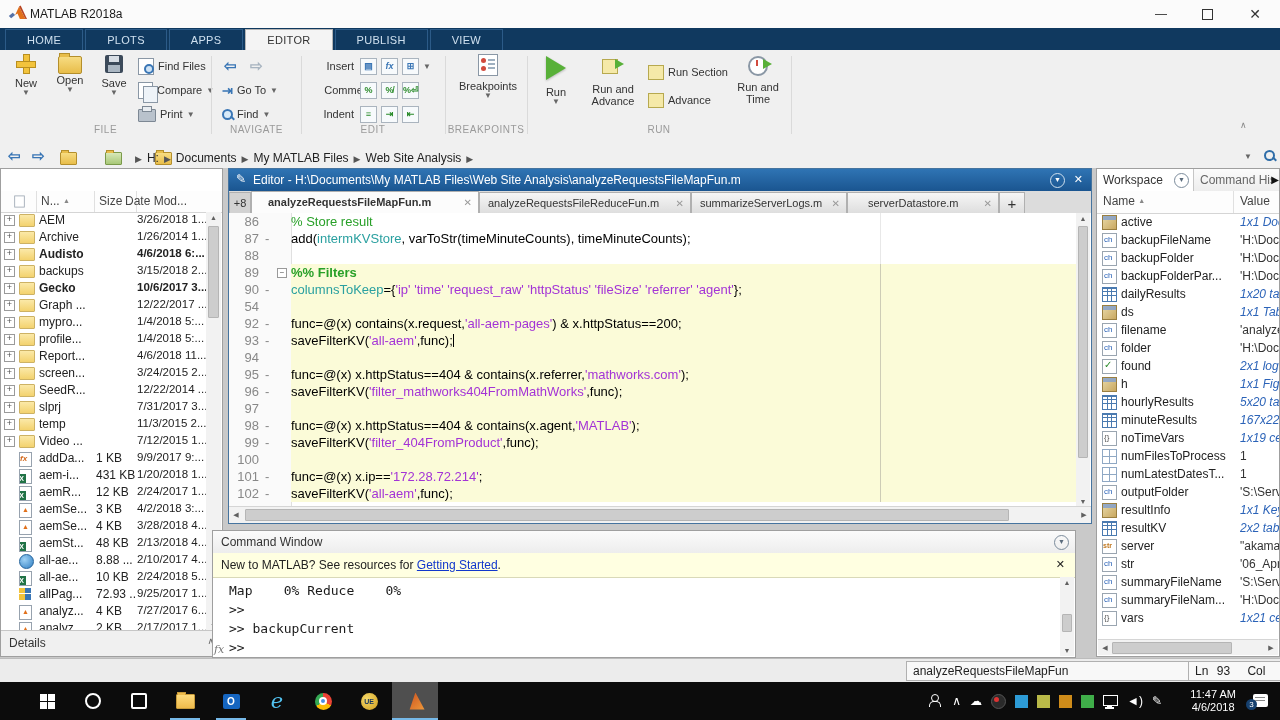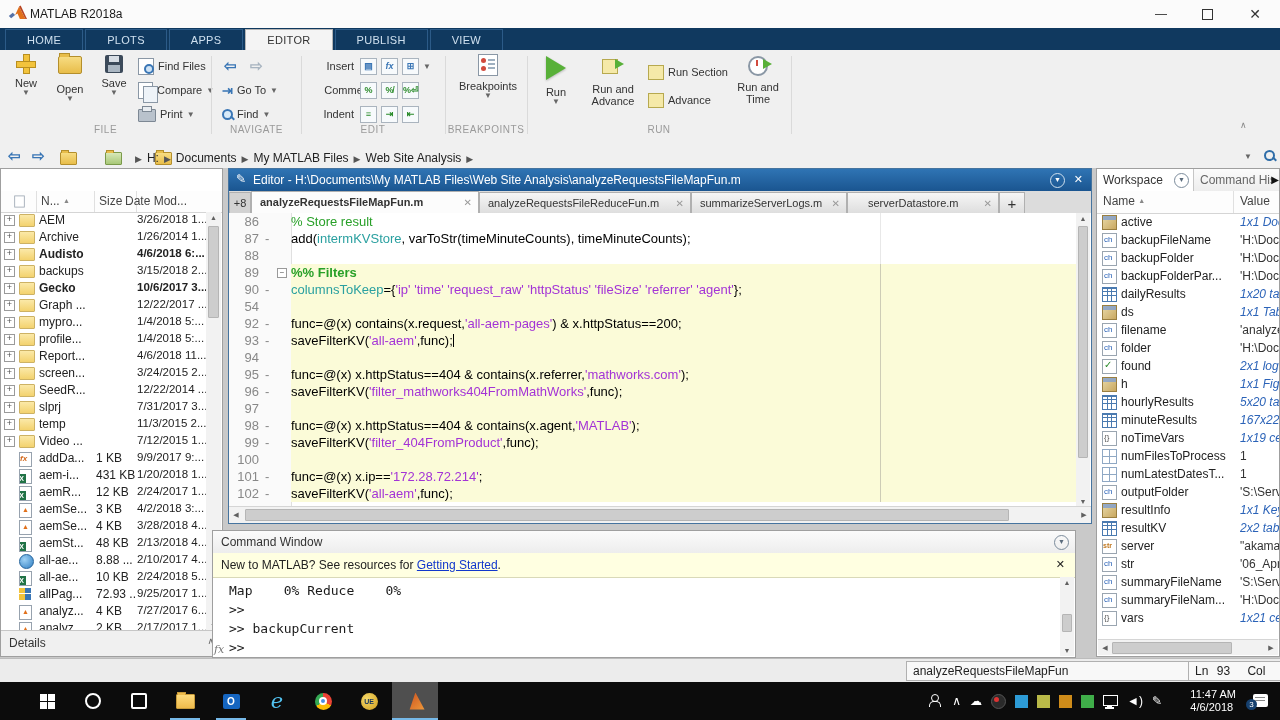--- a/index.html
+++ b/index.html
@@ -190,21 +190,21 @@
   .ta-matlab{width:19px;height:17px;background:linear-gradient(135deg,#c94d1e,#ef9a3a);clip-path:polygon(52% 0,100% 100%,22% 100%);position:relative;}
   .tray{position:absolute;top:0;height:38px;display:flex;align-items:center;gap:9px;}
   .tyi{color:#fff;font-size:12px;line-height:14px;}
   .ty-sq{width:13px;height:13px;}
   .ty-network{width:13px;height:9px;border:1px solid #fff;position:relative;margin-top:-2px;}
   .ty-network::after{content:"";position:absolute;left:3px;top:9px;width:5px;height:2px;background:#fff;box-shadow:-2px 2px 0 #fff,2px 2px 0 #fff;}
   .ty-people{width:6px;height:6px;border:1px solid #fff;border-radius:50%;position:relative;margin:0 4px 6px 0;}
   .ty-people::after{content:"";position:absolute;left:-3px;top:6px;width:10px;height:5px;border:1px solid #fff;border-bottom:none;border-radius:5px 5px 0 0;}
   .ty-obs{width:13px;height:13px;border-radius:50%;background:#2a2a2a;border:1px solid #555;position:relative;}
   .ty-obs::after{content:"";position:absolute;left:2px;top:2px;width:5px;height:5px;border-radius:50%;background:#d33;}
-  .clockblk{position:absolute;color:#fff;font-size:11px;line-height:13px;text-align:left;}
+  .clockblk{position:absolute;color:#fff;font-size:11px;line-height:13px;text-align:center;}
   .notif{position:absolute;width:15px;height:13px;background:#fff;border-radius:2px;}
   .notif::after{content:"";position:absolute;left:2px;top:3px;width:10px;height:1px;background:#888;box-shadow:0 3px 0 #888;}
   .notif .badge{position:absolute;left:-7px;top:5px;width:11px;height:11px;border-radius:50%;background:#16406e;
                 color:#fff;font-size:8px;line-height:11px;text-align:center;}
 </style>
 </head>
 <body>
 
 <div class="screen">
 
@@ -245,21 +245,21 @@
 
   <div class="abs ribbon">
 
     <div class="rbig" style="left:6px;width:40px">
       <div class="i-plus"></div>
       <div class="lbl">New</div>
         <div class="drop">▼</div>
     </div>
     <div class="rbig" style="left:50px;width:40px">
       <div class="i-openfolder"></div>
-      <div class="lbl" style="margin-top:9px">Open</div>
+      <div class="lbl" style="margin-top:0">Open</div>
         <div class="drop">▼</div>
     </div>
     <div class="rbig" style="left:94px;width:40px">
       <div class="i-floppy"></div>
       <div class="lbl" style="margin-top:4px">Save</div>
         <div class="drop">▼</div>
     </div>
     <div class="rsmall" style="left:138px;top:7px">
       <span class="i-findfiles"></span>
       <span>Find Files</span>
@@ -558,21 +558,21 @@
   <div class="abs panel" style="left:228px;top:168px;width:864px;height:356px;border-color:#46749f;box-sizing:border-box">
     <div class="ed-title">
       <span style="position:absolute;left:7px;top:3px;font-size:12px">✎</span>
       <span style="position:absolute;left:24px;top:4px">Editor - H:\Documents\My MATLAB Files\Web Site Analysis\analyzeRequestsFileMapFun.m</span>
       <span class="circ" style="right:26px;top:4px;border-color:#cfe0ef;color:#fff">▼</span>
       <span style="position:absolute;right:8px;top:4px;font-size:11px">✕</span>
     </div>
     <div class="ed-tabbar" id="ed-tabs">
         <div class="edtab edtab-mini">+8</div>
         <div class="edtab active" style="width: 228px;">
-          <span style="overflow: hidden; flex: 1 1 0%;">analyzeRequestsFileMapFun.m</span>
+          <span style="overflow: hidden; flex: 1 1 0%; margin-left: 8px;">analyzeRequestsFileMapFun.m</span>
           <span class="x">✕</span>
         </div>
         <div class="edtab" style="width: 212px;">
           <span style="overflow: hidden; flex: 1 1 0%;">analyzeRequestsFileReduceFun.m</span>
           <span class="x">✕</span>
         </div>
         <div class="edtab" style="width: 156px;">
           <span style="overflow: hidden; flex: 1 1 0%;">summarizeServerLogs.m</span>
           <span class="x">✕</span>
         </div>

